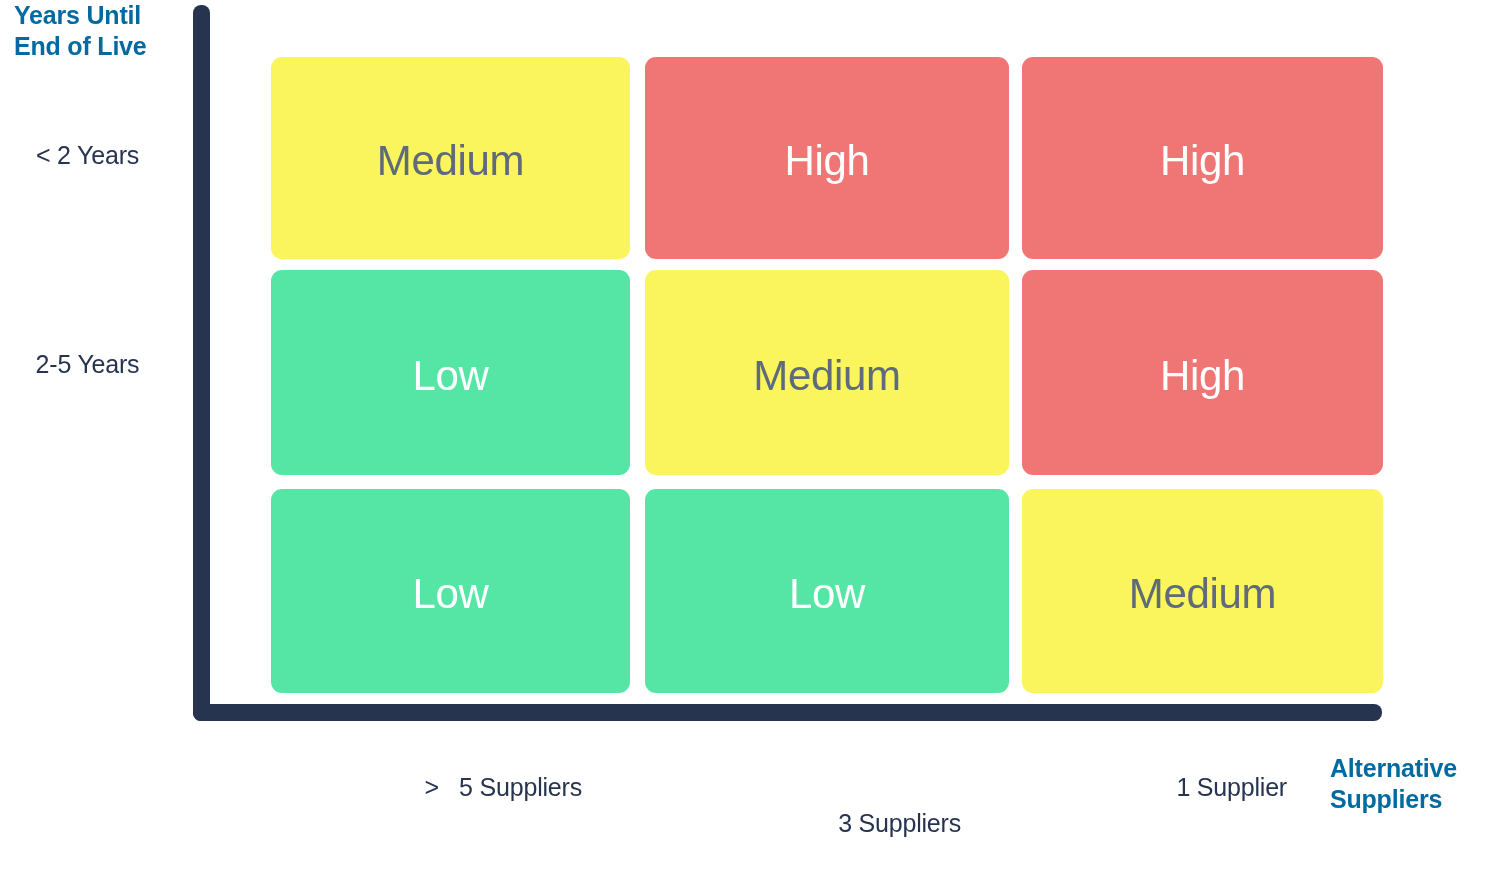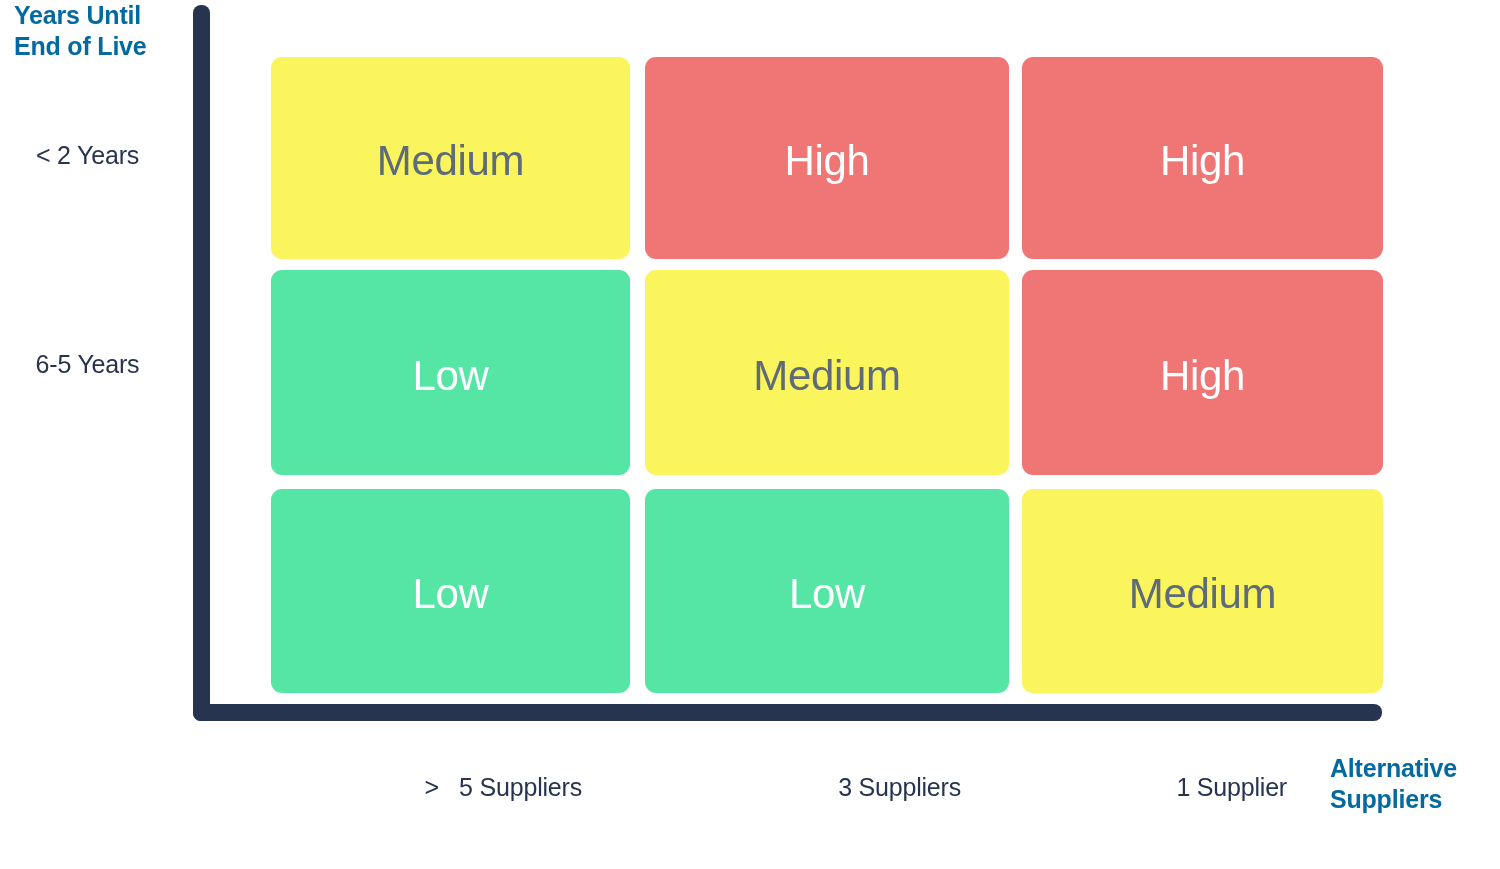--- a/index.html
+++ b/index.html
@@ -78,21 +78,21 @@
   }
   #y-tick-0 { top: 140px; }
   #y-tick-1 { top: 349px; }
   #y-tick-2 { top: 577px; }
 
   .x-tick {
     top: 772px;
     text-align: right;
   }
   #x-tick-0 { left: 223px; width: 359px; }
-  #x-tick-1 { left: 597px; width: 364px; }
+  #x-tick-1 { left: 597px; width: 364px; margin-top: 36px; }
   #x-tick-2 { left: 926px; width: 361px; }
 
   
   #matrix-grid {
     position: absolute;
     left: 0;
     top: 0;
     width: 1224px;
     height: 869px;
     margin-left: 48px;
@@ -126,21 +126,21 @@
 
 <div id="matrix-root">
 
   <div class="axis-line" id="y-axis-line"></div>
   <div class="axis-line" id="x-axis-line"></div>
 
   <div class="axis-title" id="y-axis-title">Years Until<br>End of Live</div>
   <div class="axis-title" id="x-axis-title">Alternative<br>Suppliers</div>
 
   <div class="tick-label y-tick" id="y-tick-0">&lt; 2 Years</div>
-  <div class="tick-label y-tick" id="y-tick-1">6-5 Years</div>
+  <div class="tick-label y-tick" id="y-tick-1">2-5 Years</div>
 
   <div class="tick-label x-tick" id="x-tick-0">&gt;   5 Suppliers</div>
   <div class="tick-label x-tick" id="x-tick-1">3 Suppliers</div>
   <div class="tick-label x-tick" id="x-tick-2">1 Supplier</div>
 
   <div id="matrix-grid">
       <div class="matrix-cell col-0 row-0" style="background: rgb(250, 245, 92);">
         <span class="cell-label" style="color: rgb(95, 107, 122);">Medium</span>
       </div>
       <div class="matrix-cell col-1 row-0" style="background: rgb(240, 117, 117);">

